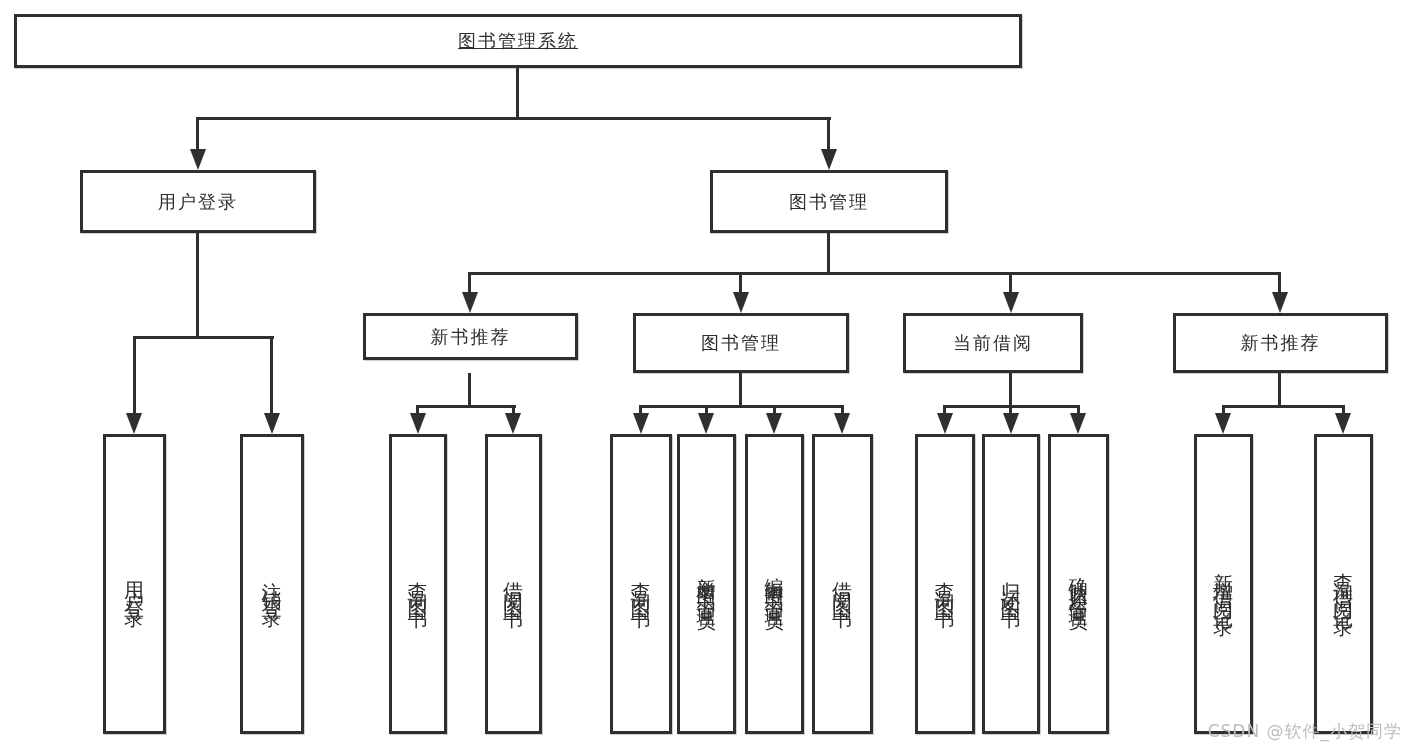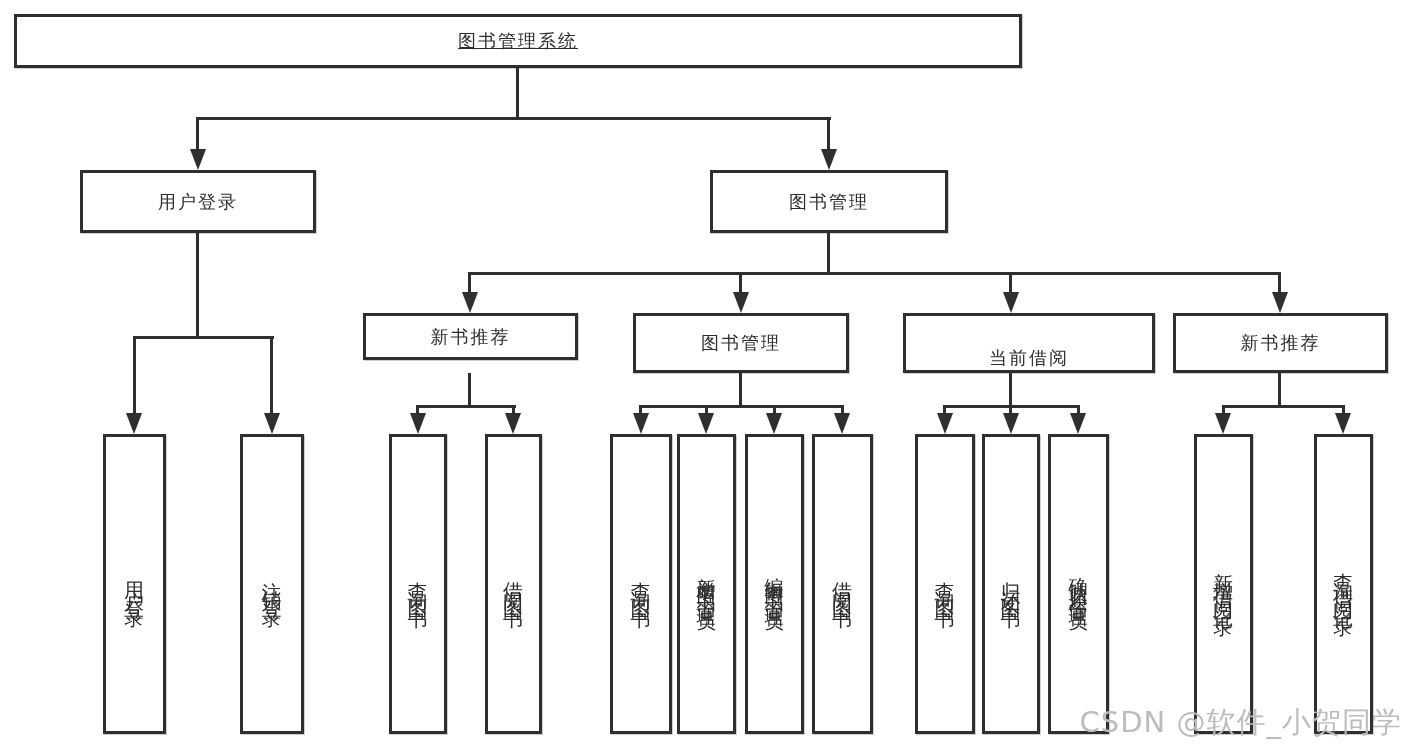--- a/index.html
+++ b/index.html
@@ -46,21 +46,21 @@
   .arrow {
     position: absolute;
     width: 0; height: 0;
     border-left: 8px solid transparent;
     border-right: 8px solid transparent;
     border-top: 21px solid #2f2f2f;
   }
   #watermark {
     position: absolute;
     right: 3px; bottom: 4px;
-    font-size: 29px;
+    font-size: 17px;
     color: #bcbcc2;
     letter-spacing: 1px;
     white-space: nowrap;
     z-index: 5;
   }
 </style>
 </head>
 <body>
 
 <div id="diagram">
@@ -100,21 +100,21 @@
   <div class="arrow" style="left:1003px; top:292px;"></div>
   <div class="vline" style="left:1278px; top:272px; height:24px;"></div>
   <div class="arrow" style="left:1272px; top:292px;"></div>
 
   <div class="box" style="left:363px; top:313px; width:215px; height:47px;">
     <span class="hlabel">新书推荐</span>
   </div>
   <div class="box" style="left:633px; top:313px; width:216px; height:60px;">
     <span class="hlabel">图书管理</span>
   </div>
-  <div class="box" style="left:903px; top:313px; width:252px; height:60px;align-items:flex-end;">
+  <div class="box" style="left:903px; top:313px; width:180px; height:60px;">
     <span class="hlabel">当前借阅</span>
   </div>
   <div class="box" style="left:1173px; top:313px; width:215px; height:60px;">
     <span class="hlabel">新书推荐</span>
   </div>
 
   <div class="vline" style="left:468px; top:373px; height:32px;"></div>
   <div class="hline" style="left:416px; top:405px; width:100px;"></div>
   <div class="vline" style="left:416px; top:405px; height:13px;"></div>
   <div class="arrow" style="left:410px; top:413px;"></div>

